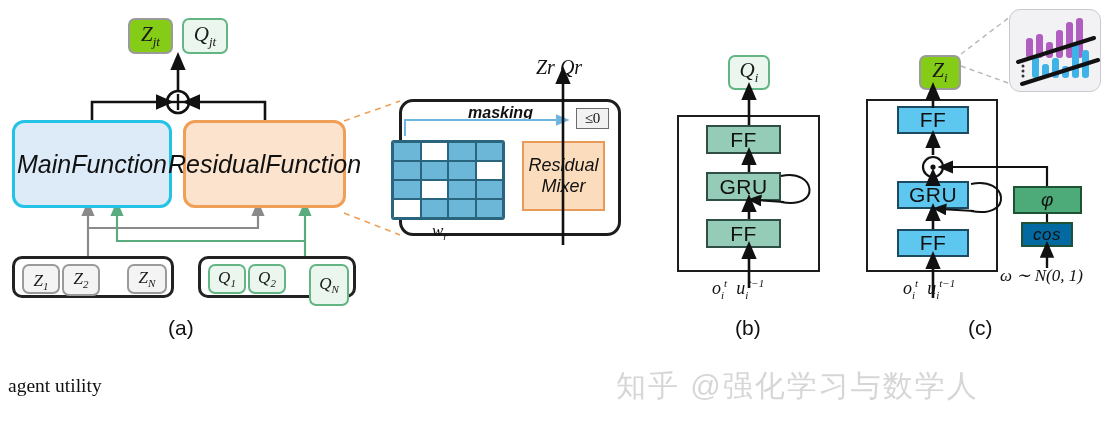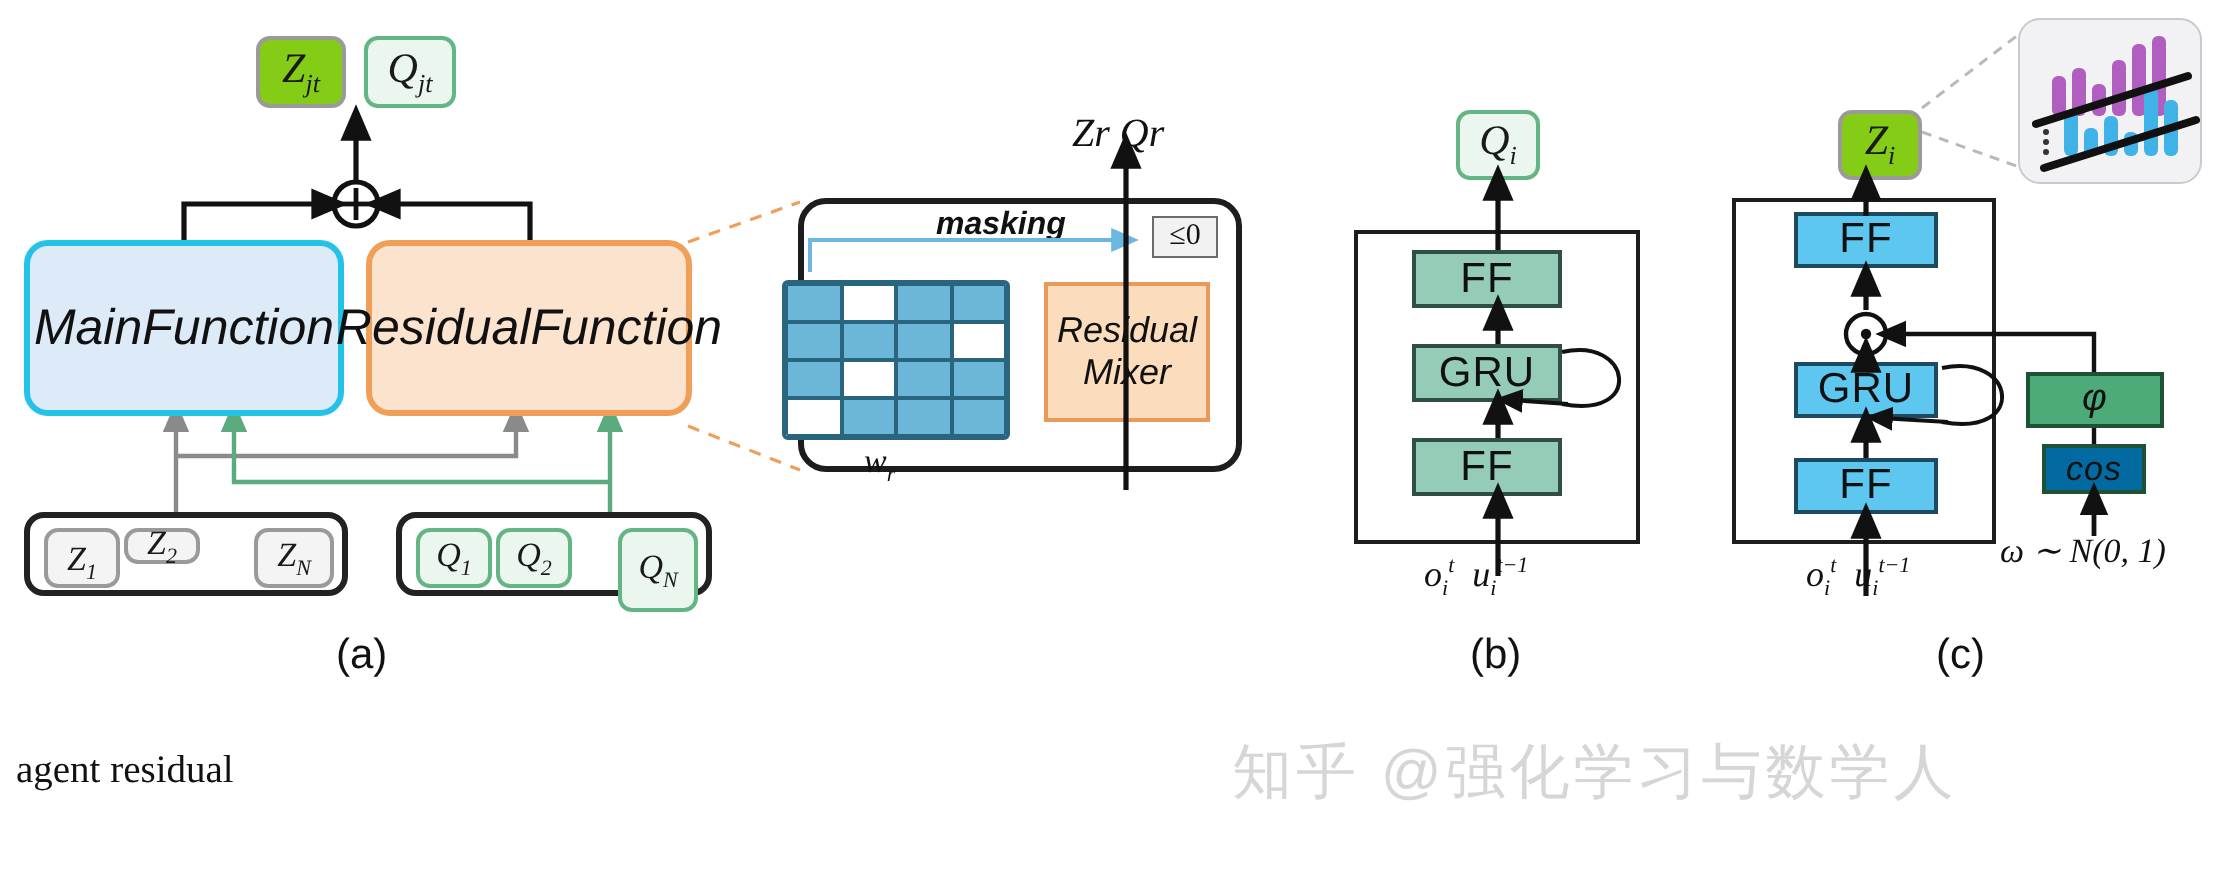--- a/index.html
+++ b/index.html
@@ -256,21 +256,21 @@
   </div>
   <div class="abs fn-block fn-res" style="left:183px; top:120px; width:163px; height:88px;">
     <div>Residual</div>
     <div>Function</div>
   </div>
 
   <div class="abs rail" style="left:12px; top:256px; width:162px; height:42px;">
     <div class="tok tok-white abs" style="left:7px; top:5px; width:38px; height:30px; font-size:17px;align-items:flex-end;">
       <span>Z<sub style="font-size:11px">1</sub></span>
     </div>
-    <div class="tok tok-white abs" style="left:47px; top:5px; width:38px; height:18px; font-size:17px;">
+    <div class="tok tok-white abs" style="left:47px; top:5px; width:38px; height:32px; font-size:17px;">
       <span>Z<sub style="font-size:11px">2</sub></span>
     </div>
     <div class="tok tok-white abs" style="left:112px; top:5px; width:40px; height:30px; font-size:17px;">
       <span>Z<sub style="font-size:11px">N</sub></span>
     </div>
   </div>
 
   <div class="abs rail" style="left:198px; top:256px; width:158px; height:42px;">
     <div class="tok tok-green abs" style="left:7px; top:5px; width:38px; height:30px; font-size:17px;">
       <span>Q<sub style="font-size:11px">1</sub></span>
@@ -446,18 +446,18 @@
 
       <g fill="#333">
         <circle cx="13" cy="56" r="1.5"></circle>
         <circle cx="13" cy="61" r="1.5"></circle>
         <circle cx="13" cy="66" r="1.5"></circle>
       </g>
     </svg>
   </div>
 
   <div id="caption">
-    <div>agent residual</div>
+    <div>agent utility</div>
   </div>
 
   <div id="watermark">知乎 @强化学习与数学人</div>
 
 </div>
 
 </body></html>

